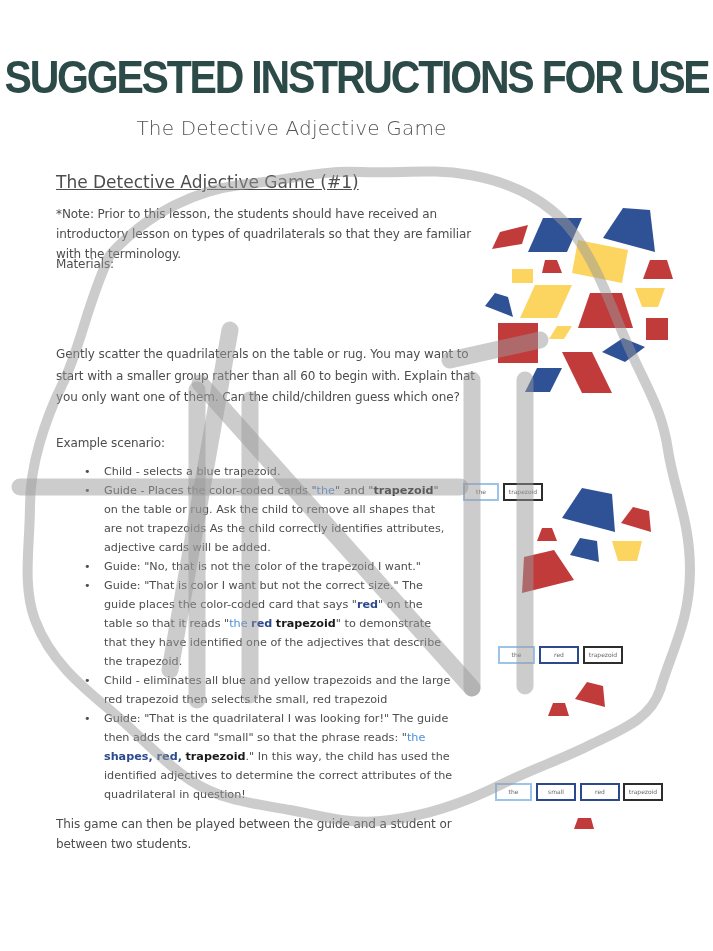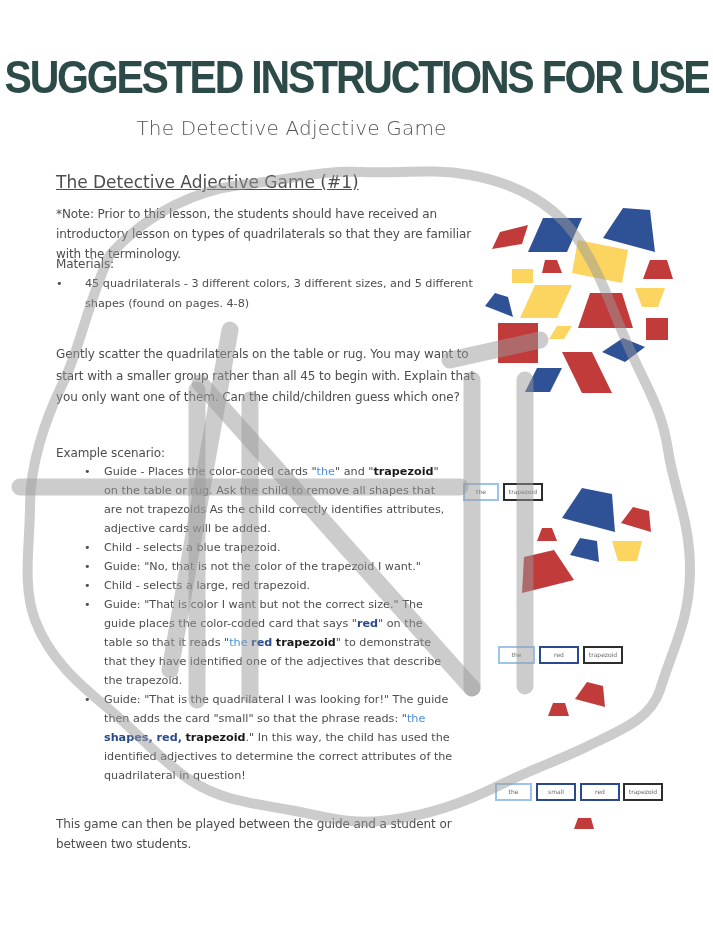--- a/index.html
+++ b/index.html
@@ -12,21 +12,21 @@
               font-family: "DejaVu Sans", sans-serif; font-weight: 300; font-size: 20px; color: #555; letter-spacing: 0.2px; }
   .body-text { position: absolute; font-size: 12px; line-height: 20px; color: #4d4d4d; letter-spacing: -0.1px; }
   .body-text p { margin: 0; }
   .heading { position: absolute; left: 56px; top: 172px; font-size: 17px; text-decoration: underline; color: #4d4d4d; }
   .note { left: 56px; top: 204px; width: 440px; }
   .materials-label { left: 56px; top: 254px; }
   .mat-list { position: absolute; left: 56px; top: 274px; width: 420px; margin: 0; padding: 0; list-style: none; font-size: 11.2px; line-height: 20px; color: #4d4d4d; }
   .mat-list li { position: relative; padding-left: 29px; }
   .mat-list li::before { content: "•"; position: absolute; left: 0; top: 0; }
   .scatter { left: 56px; top: 344px; width: 430px; line-height: 21.5px; }
-  .example-label { left: 56px; top: 443px; }
+  .example-label { left: 56px; top: 433px; }
   .ex-list { position: absolute; left: 84px; top: 462px; width: 370px; margin: 0; padding: 0; list-style: none; font-size: 11.2px; line-height: 19px; color: #4d4d4d; }
   .ex-list li { position: relative; padding-left: 20px; }
   .ex-list li::before { content: "•"; position: absolute; left: 0; top: 0; }
   .closing { left: 56px; top: 814px; width: 420px; line-height: 20px; }
   .w-the { color: #4a90d9; }
   .w-adj { color: #2b4a8e; font-weight: 700; }
   .w-noun { color: #1a1a1a; font-weight: 700; }
   .shapes { position: absolute; left: 0; top: 0; width: 713px; height: 951px; pointer-events: none; }
   .card { position: absolute; height: 14px; background: #fff; font-size: 6px; line-height: 14px; text-align: center; color: #666; box-sizing: content-box; }
   .card.the { border: 2px solid #9cc3ea; }
@@ -41,33 +41,32 @@
 <div class="subtitle">The Detective Adjective Game</div>
 
 <div class="heading">The Detective Adjective Game (#1)</div>
 
 <div class="body-text note">
   <p>*Note: Prior to this lesson, the students should have received an introductory lesson on types of quadrilaterals so that they are familiar with the terminology.</p>
 </div>
 
 <div class="body-text materials-label">Materials:</div>
 <ul class="mat-list">
-  <li>45 quadrilaterals - 3 different colors, 3 different sizes, and 5 different shapes (found on pages. 4-8)</li>
 </ul>
 
-<div class="body-text scatter">Gently scatter the quadrilaterals on the table or rug. You may want to start with a smaller group rather than all 45 to begin with. Explain that you only want one of them. Can the child/children guess which one?</div>
+<div class="body-text scatter">Gently scatter the quadrilaterals on the table or rug. You may want to start with a smaller group rather than all 60 to begin with. Explain that you only want one of them. Can the child/children guess which one?</div>
 
 <div class="body-text example-label">Example scenario:</div>
 
 <ul class="ex-list">
+  <li>Child - selects a blue trapezoid.</li>
   <li><span>Guide - Places the color-coded cards "</span><span class="w-the">the</span><span>" and "</span><span class="w-noun">trapezoid</span><span>" on the table or rug. Ask the child to remove all shapes that are not trapezoids As the child correctly identifies attributes, adjective cards will be added.</span></li>
-  <li>Child - selects a blue trapezoid.</li>
   <li>Guide: "No, that is not the color of the trapezoid I want."</li>
-  <li>Child - selects a large, red trapezoid.</li>
   <li><span>Guide: "That is color I want but not the correct size." The guide places the color-coded card that says "</span><span class="w-adj">red</span><span>" on the table so that it reads "</span><span class="w-the">the</span> <span class="w-adj">red</span> <span class="w-noun">trapezoid</span><span>" to demonstrate that they have identified one of the adjectives that describe the trapezoid.</span></li>
+  <li>Child - eliminates all blue and yellow trapezoids and the large red trapezoid then selects the small, red trapezoid</li>
   <li><span>Guide: "That is the quadrilateral I was looking for!" The guide then adds the card "small" so that the phrase reads: "</span><span class="w-the">the</span> <span class="w-adj">shapes, red,</span> <span class="w-noun">trapezoid</span><span>." In this way, the child has used the identified adjectives to determine the correct attributes of the quadrilateral in question!</span></li>
 </ul>
 
 <div class="body-text closing">This game can then be played between the guide and a student or between two students.</div>
 
 <svg class="shapes" viewBox="0 0 713 951" xmlns="http://www.w3.org/2000/svg">
   <g>
     <polygon points="492,249 500,232 528,225 522,244" fill="#c23b3b"></polygon>
     <polygon points="528,252 543,218 582,218 567,252" fill="#2f5196"></polygon>
     <polygon points="603,238 623,208 650,210 655,252" fill="#2f5196"></polygon>

